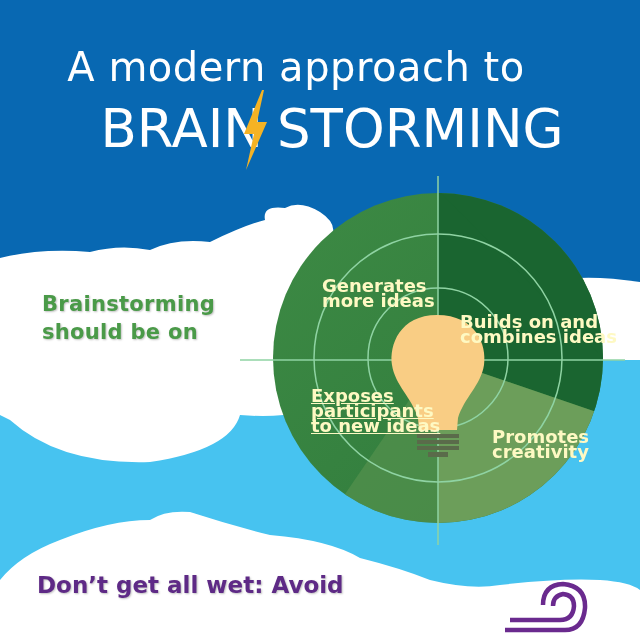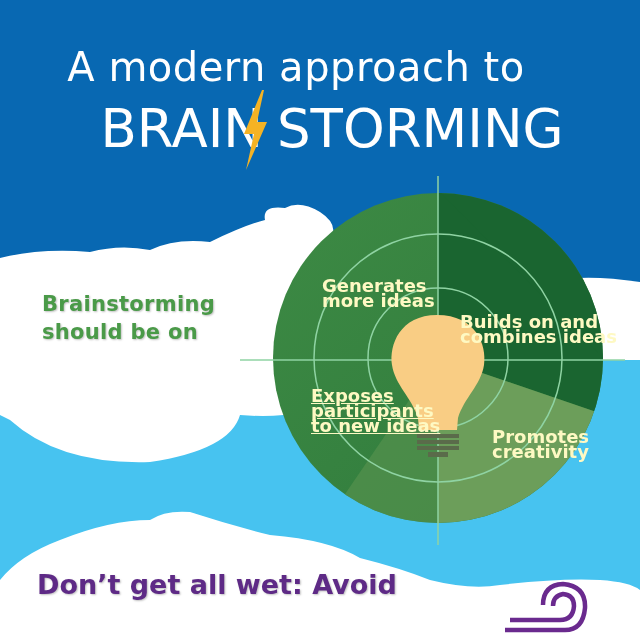--- a/index.html
+++ b/index.html
@@ -4,21 +4,21 @@
 <style>
   html, body { margin:0; padding:0; }
   body { width:640px; height:640px; overflow:hidden; position:relative; background:#0868b2; font-family:"Liberation Sans", sans-serif; }
   .stage { position:absolute; left:0; top:0; width:640px; height:640px; }
   .title-line1 { position:absolute; left:0; width:592px; top:44px; text-align:center; color:#fff; font-family:"DejaVu Sans", sans-serif; font-size:40px; letter-spacing:0.5px; }
   .title-line2 { position:absolute; left:0; width:640px; top:98px; text-align:center; color:#fff; font-family:"DejaVu Sans", sans-serif; font-size:53px; letter-spacing:0px; white-space:nowrap;padding-left:12px; }
   .title-line2 .bolt-gap { display:inline-block; width:14px; }
   .bolt { position:absolute; left:240px; top:90px; width:30px; height:80px; }
   .radar-text { position:absolute; left:42px; top:290px; color:#4a9a48; font-family:"DejaVu Sans", sans-serif; font-weight:bold; font-size:21px; line-height:28px; letter-spacing:0.3px; text-shadow:1px 1px 2px rgba(0,0,0,0.25); }
   .radar-label { position:absolute; color:#fef9c3; font-family:"DejaVu Sans", sans-serif; font-size:18px; line-height:15px; font-weight:bold; text-align:left; }
-  .pitfall-text { position:absolute; left:37px; top:572px; color:#5e2a86; font-family:"DejaVu Sans", sans-serif; font-weight:bold; font-size:27px; line-height:26px; text-shadow:1px 1px 2px rgba(0,0,0,0.25); }
+  .pitfall-text { position:absolute; left:37px; top:572px; color:#5e2a86; font-family:"DejaVu Sans", sans-serif; font-weight:bold; font-size:23px; line-height:26px; text-shadow:1px 1px 2px rgba(0,0,0,0.25); }
 </style>
 </head>
 <body>
 
 <svg class="stage" viewBox="0 0 640 640" xmlns="http://www.w3.org/2000/svg">
   <defs>
     <linearGradient id="radarGrad" x1="0" y1="0" x2="1" y2="1">
       <stop offset="0" stop-color="#3d8a44"></stop>
       <stop offset="1" stop-color="#2f7a3c"></stop>
     </linearGradient>

